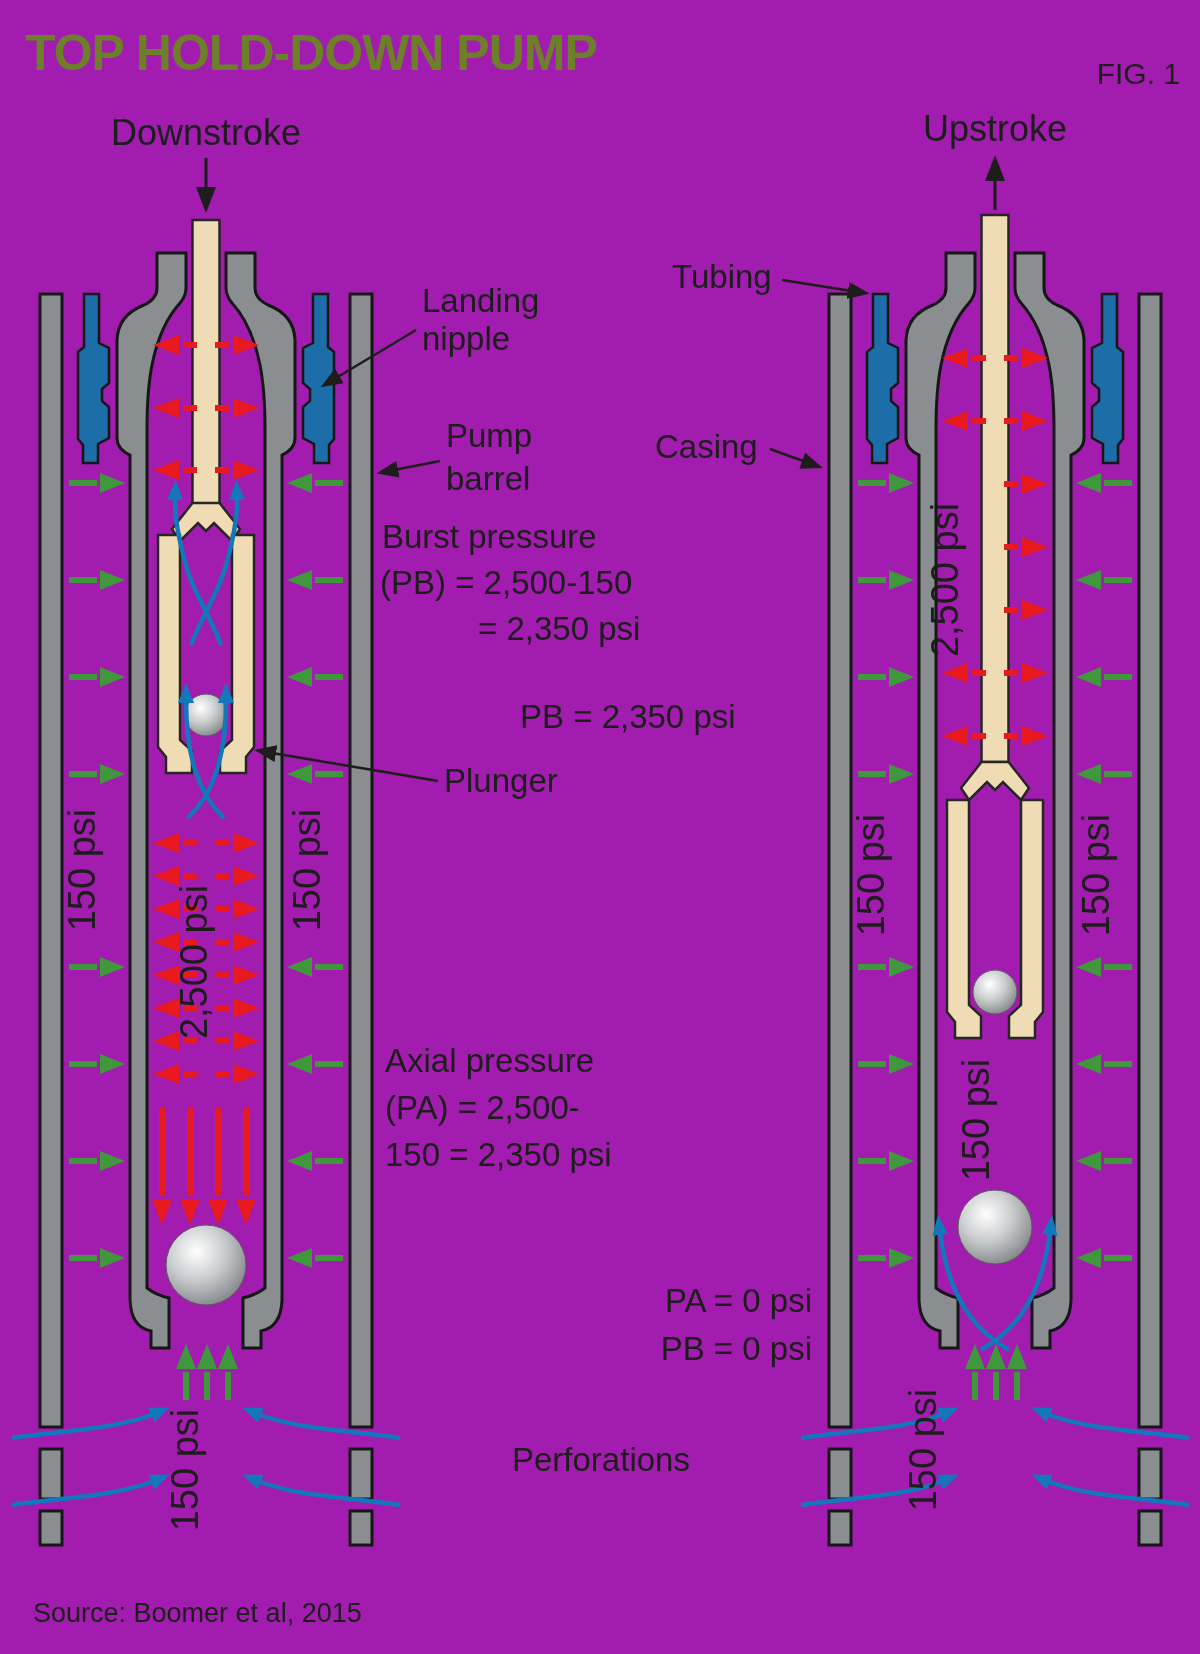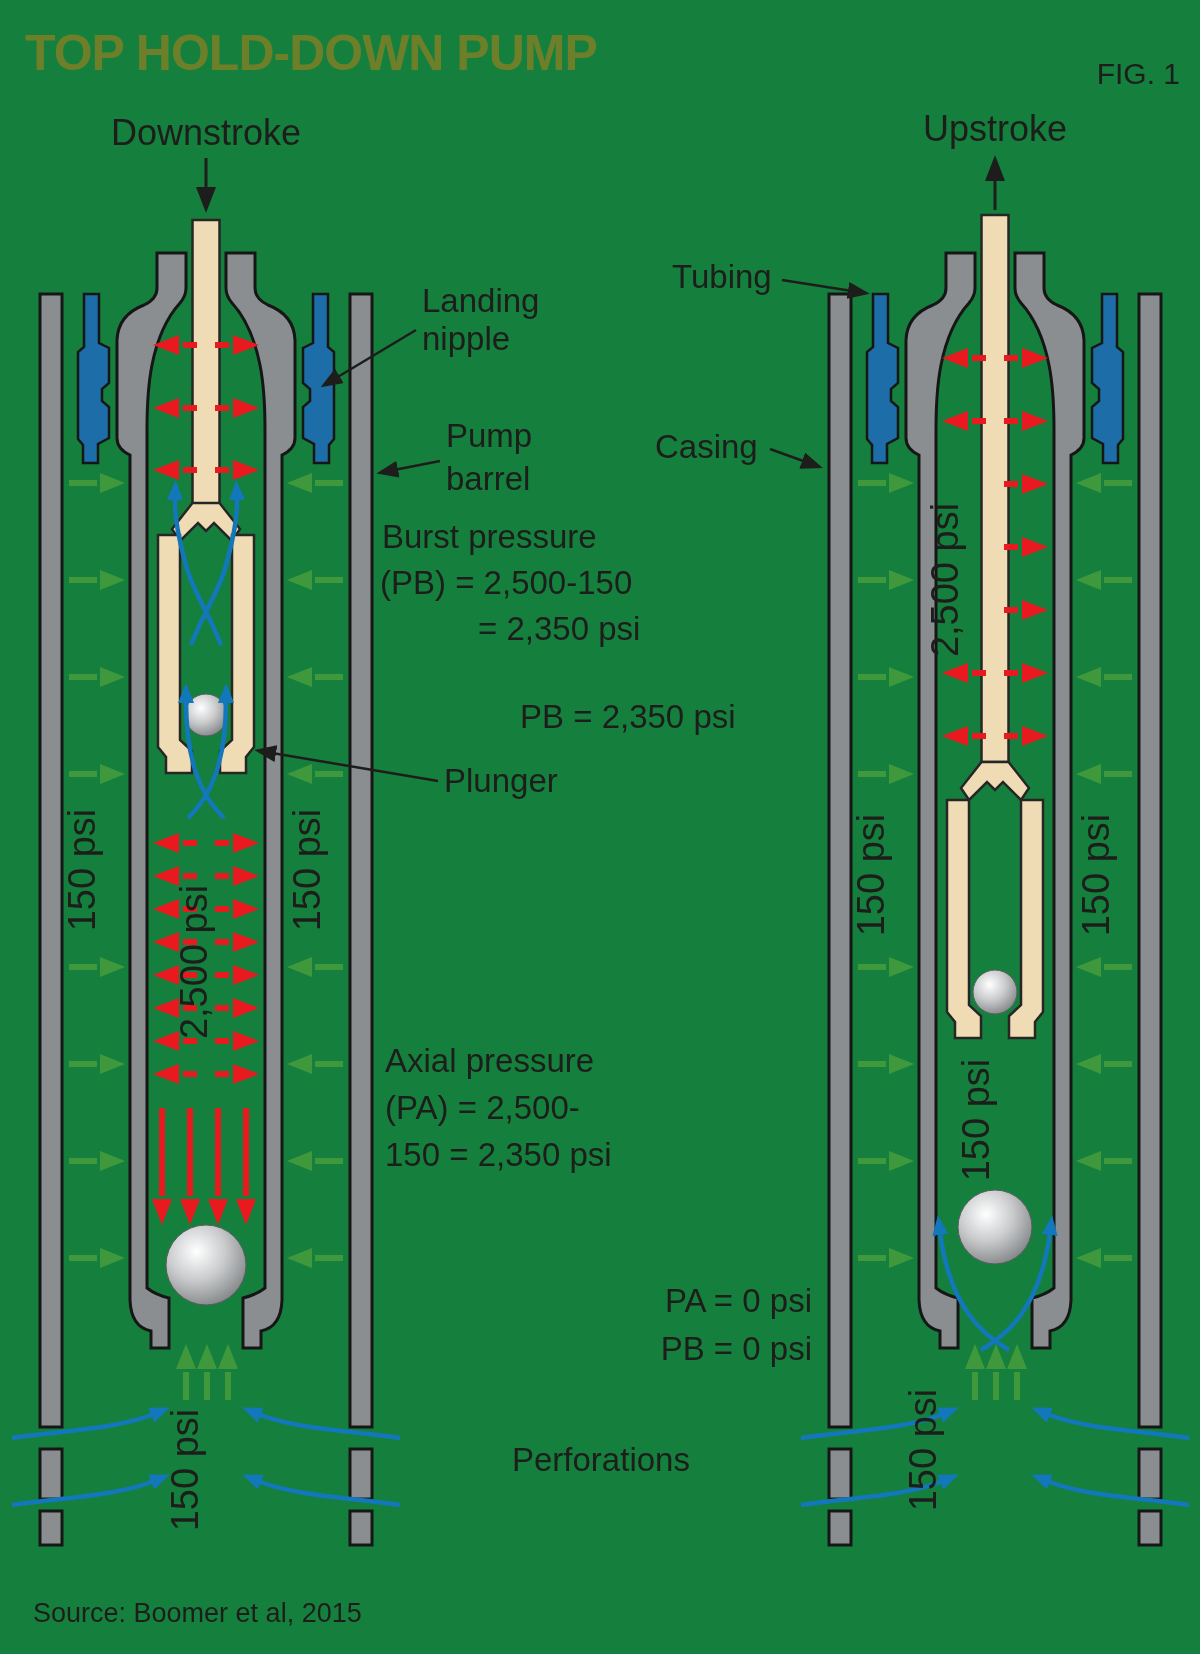--- a/index.html
+++ b/index.html
@@ -1,16 +1,16 @@
 <!DOCTYPE html>
 <html><head>
 <meta charset="utf-8">
 <style>
   html,body{margin:0;padding:0;background:#ffffff;}
-  .canvas{position:relative;width:1200px;height:1654px;background:#15803d;overflow:hidden;
+  .canvas{position:relative;width:1200px;height:1654px;background:#a21caf;overflow:hidden;
           font-family:"Liberation Sans", sans-serif;}
   svg{display:block;}
   .steel{fill:#8a8e91;stroke:#161616;stroke-width:3;}
   .nip{fill:#1c6da8;stroke:#161616;stroke-width:2.5;}
   .rod{fill:#f0dcb4;stroke:#262626;stroke-width:2.5;}
   .tan{fill:#f0dcb4;stroke:#262626;stroke-width:2.5;}
   .red{fill:#e8191f;}
   .grn{fill:#3f993c;}
   .flow{fill:none;stroke:#1377bc;stroke-width:4.5;}
   .lline{fill:none;stroke:#1d1d1b;stroke-width:2.5;}

